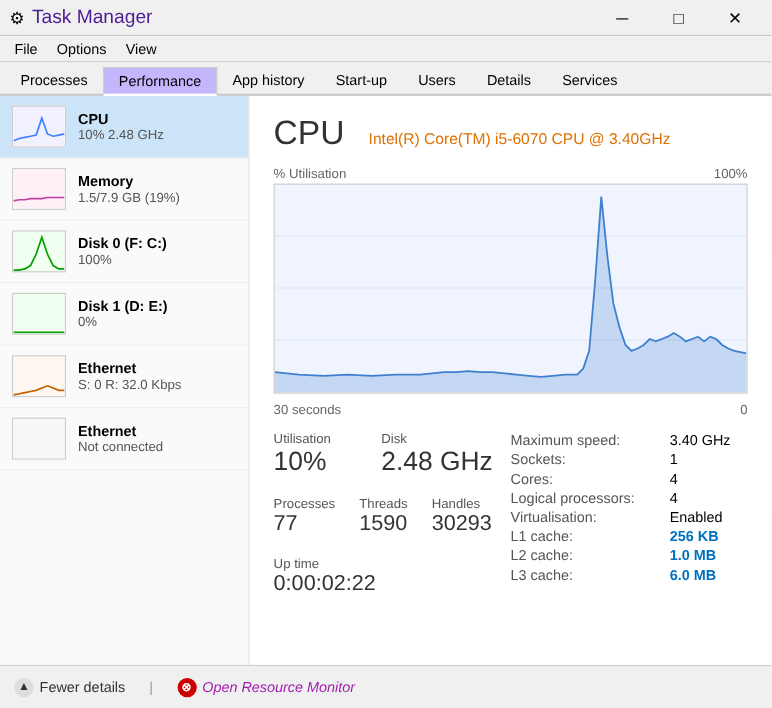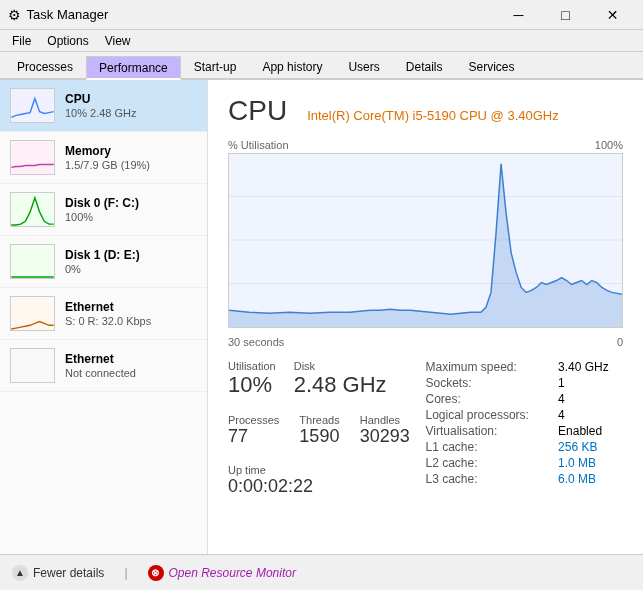--- a/index.html
+++ b/index.html
@@ -8,21 +8,21 @@
     .title-bar {
       background: #f0f0f0;
       height: 30px;
       display: flex;
       align-items: center;
       padding: 0 8px;
       justify-content: space-between;
       border-bottom: 1px solid #ccc;
     }
     .title-bar-left { display: flex; align-items: center; gap: 6px; }
-    .title-bar-title { font-size: 13px; color: #000000; }
+    .title-bar-title { font-size: 16px; color: #4c1d95; }
     .title-bar-controls { display: flex; gap: 2px; }
     .title-btn { width: 45px; height: 30px; border: none; background: transparent; cursor: pointer; font-size: 14px; display: flex; align-items: center; justify-content: center; }
     
     .menu-bar {
       background: #f0f0f0;
       height: 22px;
       display: flex;
       align-items: center;
       padding: 0 4px;
       border-bottom: 1px solid #ccc;
@@ -149,21 +149,21 @@
     
     .stat-grid-2 {
       display: grid;
       grid-template-columns: auto auto;
       gap: 2px 15px;
       font-size: 12px;
     }
     .stat-key { color: #555; }
     .stat-val { color: #000; }
     .stat-val.bold { font-weight: normal; }
-    .stat-val.blue { color: #0070c0; }
+    .stat-val.blue { color: #0070c0; font-weight: bold; }
     
     .bottom-bar {
       height: 36px;
       background: #f0f0f0;
       border-top: 1px solid #ccc;
       display: flex;
       align-items: center;
       padding: 0 12px;
       gap: 20px;
     }
@@ -208,22 +208,22 @@
 
 <div class="menu-bar">
   <span class="menu-item">File</span>
   <span class="menu-item">Options</span>
   <span class="menu-item">View</span>
 </div>
 
 <div class="tab-bar">
   <div class="tab">Processes</div>
   <div class="tab active">Performance</div>
+  <div class="tab">App history</div>
   <div class="tab">Start-up</div>
-  <div class="tab">App history</div>
   <div class="tab">Users</div>
   <div class="tab">Details</div>
   <div class="tab">Services</div>
 </div>
 
 <div class="main-content">
 
   <div class="sidebar">
 
     <div class="sidebar-item active">
@@ -302,21 +302,21 @@
         <div class="sidebar-sub">Not connected</div>
       </div>
     </div>
 
   </div>
 
   <div class="detail-panel">
 
     <div class="detail-header">
       <span class="detail-title">CPU</span>
-      <span class="detail-subtitle">Intel(R) Core(TM) i5-5190 CPU @ 3.40GHz</span>
+      <span class="detail-subtitle">Intel(R) Core(TM) i5-6070 CPU @ 3.40GHz</span>
     </div>
 
     <div class="chart-label-top">
       <span>% Utilisation</span>
       <span>100%</span>
     </div>
 
     <div class="chart-area">
       <svg class="chart" viewBox="0 0 390 175" preserveAspectRatio="none">
         <rect width="390" height="175" fill="#f0f4ff"></rect>
@@ -332,21 +332,21 @@
     </div>
 
     <div class="chart-label-bottom">
       <span>30 seconds</span>
       <span>0</span>
     </div>
 
     <div class="stats-grid">
       <div class="stats-left">
 
-        <div style="display:flex; gap:18px; margin-bottom:8px;">
+        <div style="display:flex; gap:42px; margin-bottom:8px;">
           <div class="stat-row">
             <div class="stat-label">Utilisation</div>
             <div class="stat-value">10%</div>
           </div>
           <div class="stat-row">
             <div class="stat-label">Disk</div>
             <div class="stat-value">2.48 GHz</div>
           </div>
         </div>
 

